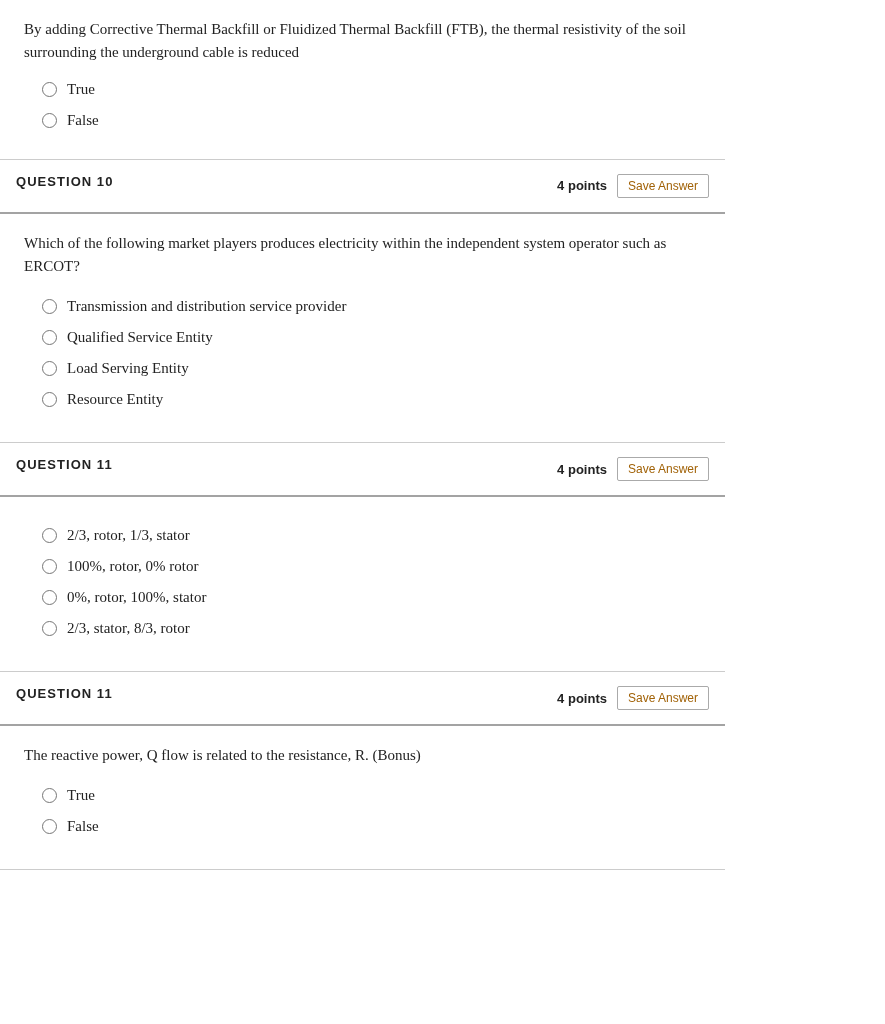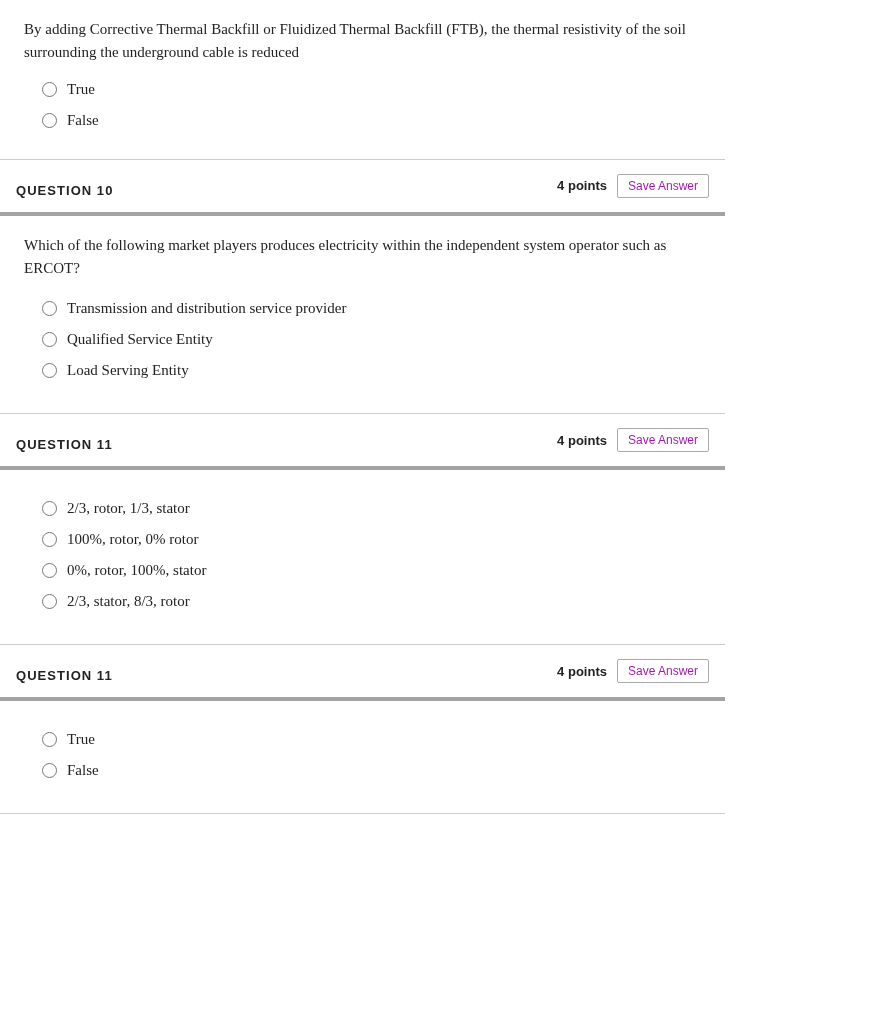--- a/index.html
+++ b/index.html
@@ -33,24 +33,24 @@
       margin-bottom: 14px;
     }
 
     
     .question-block {
       border-bottom: 1px solid #ccc;
     }
 
     .question-header {
       display: flex;
-      align-items: flex-end;
+      align-items: flex-start;
       justify-content: space-between;
       padding: 14px 16px 14px 16px;
-      border-bottom: 4px solid #a3a3a3;
+      border-bottom: 2px solid #a3a3a3;
       background: #fff;
       gap: 19px;
     }
 
     .question-label {
       font-family: Arial, Helvetica, sans-serif;
       font-size: 13px;
       font-weight: bold;
       letter-spacing: 0.08em;
       color: #222;
@@ -66,21 +66,21 @@
       font-family: Arial, Helvetica, sans-serif;
       font-size: 13px;
       font-weight: bold;
       color: #222;
       margin-left: 8px;
     }
 
     .save-answer-btn {
       font-family: Arial, Helvetica, sans-serif;
       font-size: 12px;
-      color: #a21caf;
+      color: #a16207;
       background: #fff;
       border: 1px solid #aaa;
       padding: 4px 10px;
       cursor: pointer;
       border-radius: 2px;
     }
 
     .question-body {
       padding: 18px 12px 22px 24px;
     }
@@ -148,20 +148,24 @@
           <label for="q10-0">Transmission and distribution service provider</label>
         </li>
         <li>
           <input type="radio" name="q10" id="q10-1" style="">
           <label for="q10-1">Qualified Service Entity</label>
         </li>
         <li>
           <input type="radio" name="q10" id="q10-2" style="">
           <label for="q10-2">Load Serving Entity</label>
         </li>
+        <li>
+          <input type="radio" name="q10" id="q10-3" style="">
+          <label for="q10-3">Resource Entity</label>
+        </li>
       </ul>
     </div>
   </div>
 
   <div class="question-block">
     <div class="question-header">
       <span class="question-label">QUESTION 11</span>
       <div class="question-meta">
         <span class="points-label">4 points</span>
         <button class="save-answer-btn">Save Answer</button>
@@ -191,20 +195,21 @@
 
   <div class="question-block">
     <div class="question-header">
       <span class="question-label">QUESTION 11</span>
       <div class="question-meta">
         <span class="points-label">4 points</span>
         <button class="save-answer-btn">Save Answer</button>
       </div>
     </div>
     <div class="question-body">
+      <p class="question-text">The reactive power, Q flow is related to the resistance, R.  (Bonus)</p>
       <ul class="options-list">
         <li>
           <input type="radio" name="q12" id="q12-0" style="">
           <label for="q12-0">True</label>
         </li>
         <li>
           <input type="radio" name="q12" id="q12-1" style="">
           <label for="q12-1">False</label>
         </li>
       </ul>

